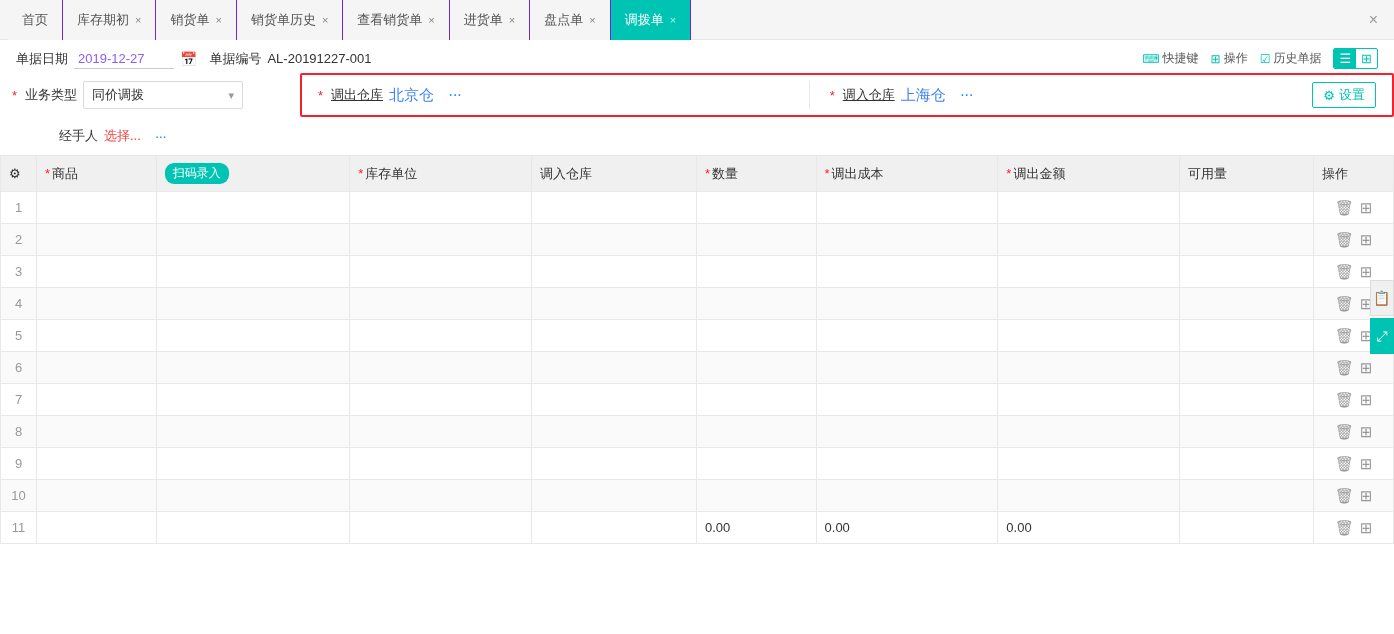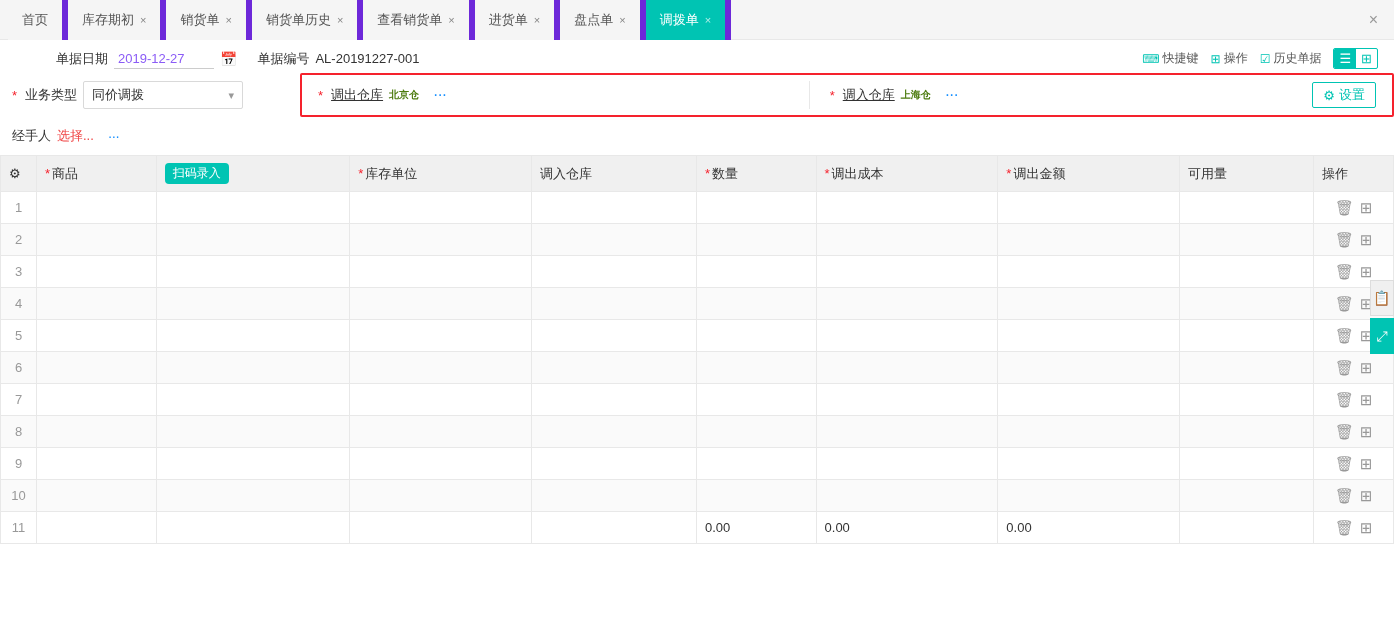--- a/index.html
+++ b/index.html
@@ -16,21 +16,21 @@
       position: relative;
     }
     .tab-item {
       display: flex;
       align-items: center;
       padding: 0 14px;
       height: 40px;
       cursor: pointer;
       font-size: 13px;
       color: #555;
-      border-right: 6px solid #6d28d9;
+      border-right: 1px solid #6d28d9;
       white-space: nowrap;
       background: #f5f5f5;
       justify-content: center;
     }
     .tab-item.active {
       background: #00c4b3;
       color: #fff;
     }
     .tab-item .close-icon {
       margin-left: 6px;
@@ -141,21 +141,21 @@
       gap: 0;
       position: relative;
     }
     .wh-field {
       display: flex;
       align-items: center;
       gap: 6px;
       flex: 1;
     }
     .wh-field label { color: #333; text-decoration: underline; }
-    .wh-value { color: #4d7c0f; font-size: 10px; font-weight: bold; }
+    .wh-value { color: #3b82f6; font-size: 15px; }
     .ellipsis-btn {
       color: #1890ff;
       cursor: pointer;
       font-size: 16px;
       margin-left: 8px;
       letter-spacing: -1px;
     }
     .wh-divider {
       width: 1px;
       background: #e8e8e8;
@@ -174,20 +174,21 @@
       font-size: 13px;
       margin-left: 12px;
     }
 
     
     .handler-row {
       display: flex;
       align-items: center;
       gap: 6px;
       padding: 0 12px 10px 12px;
+      margin-left: 47px;
     }
 
     
     .data-table {
       width: 100%;
       border-collapse: collapse;
       font-size: 13px;
     }
     .data-table th {
       background: #f0f0f0;
@@ -212,21 +213,21 @@
     .data-table tr:nth-child(even) td { background: #fafafa; }
     .data-table .row-num {
       text-align: center;
       color: #999;
       width: 36px;
     }
     .scan-btn {
       background: #00c4b3;
       color: #fff;
       border: none;
-      border-radius: 4px;
+      border-radius: 9px;
       padding: 2px 8px;
       font-size: 12px;
       cursor: pointer;
     }
     .th-gear {
       width: 36px;
       text-align: center;
     }
     .action-col { width: 80px; text-align: center; }
     .action-icons {
@@ -273,22 +274,21 @@
     .table-scroll {
       overflow-x: auto;
       overflow-y: hidden;
     }
 
     
     .top-header-row {
       display: flex;
       align-items: center;
       padding: 8px 16px 4px 16px;
-      gap: 20px;
-      margin-left: 40px;
+      gap: 12px;
     }
   </style>
 </head>
 <body>
 
 <div class="tab-bar">
   <div class="tab-item">
     <span>首页</span>
   </div>
   <div class="tab-item">

